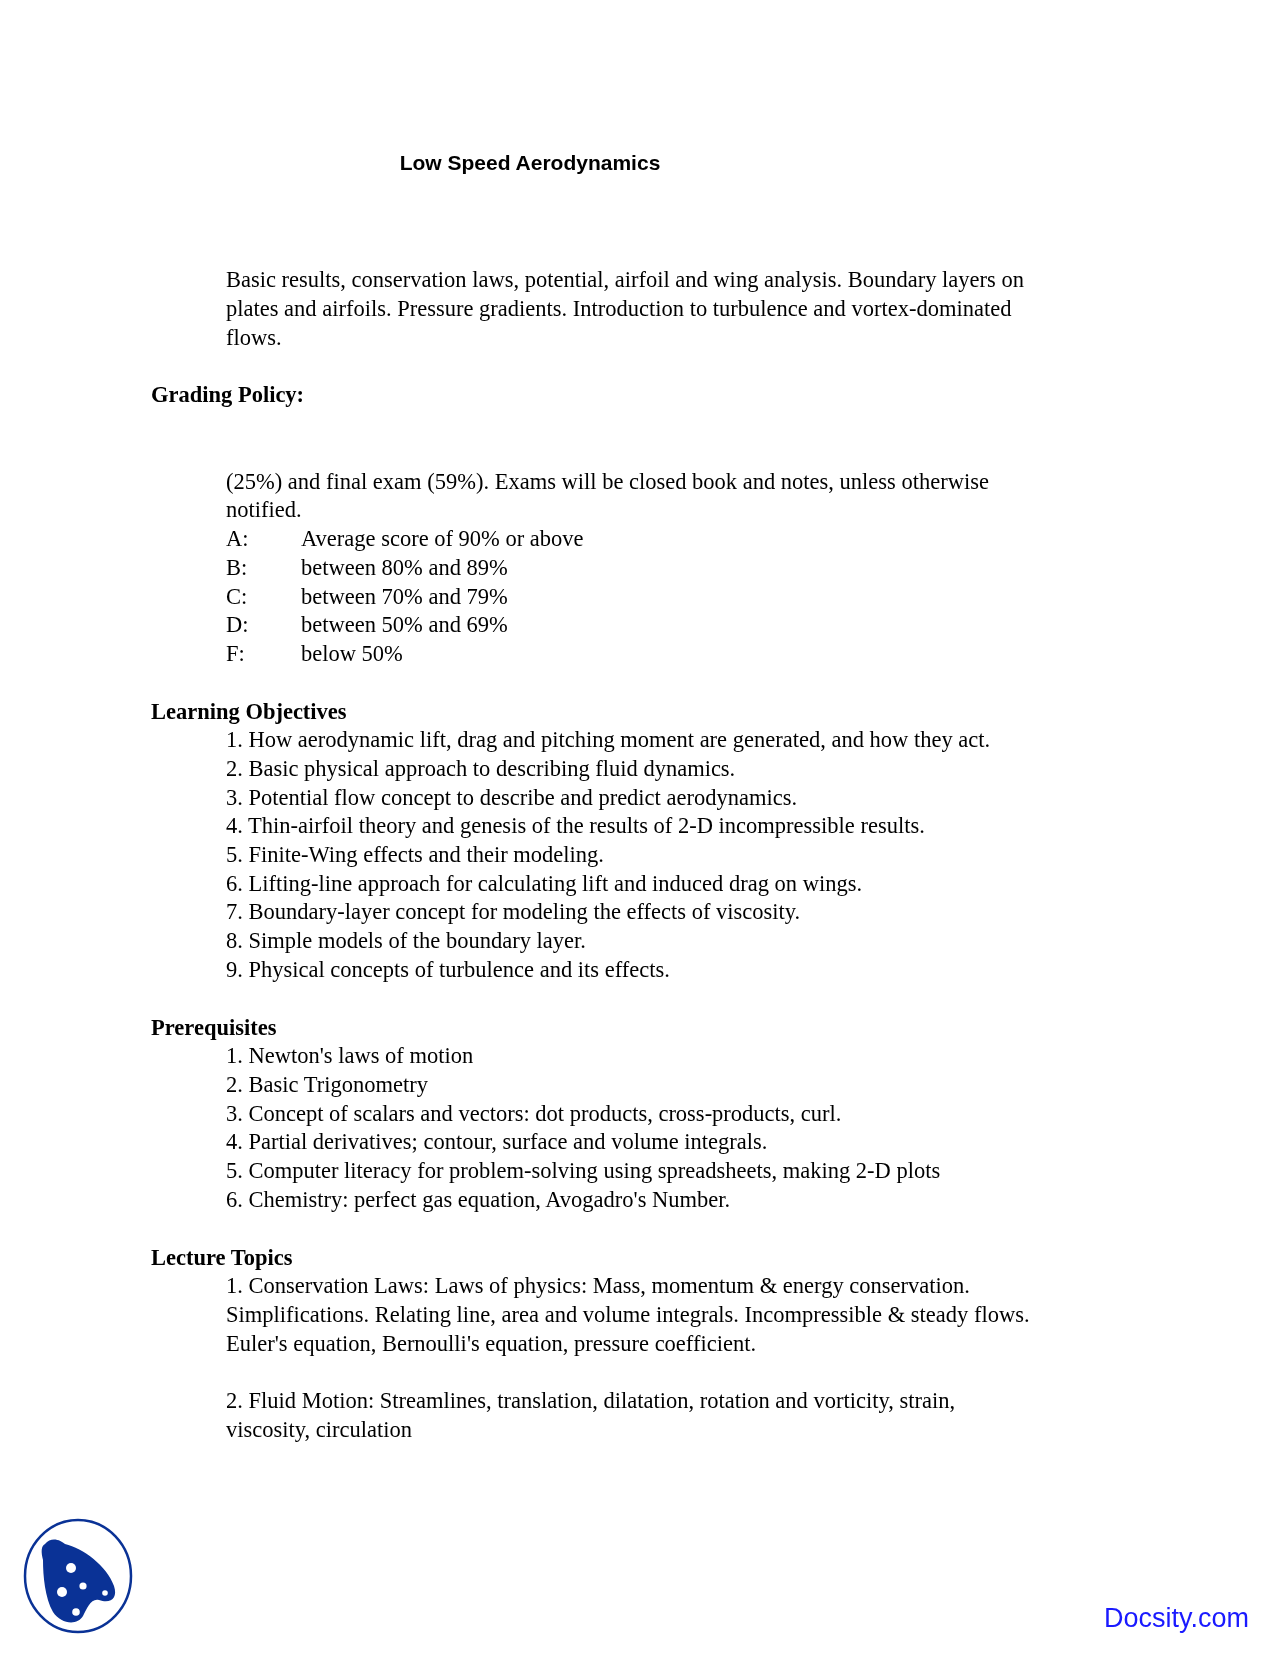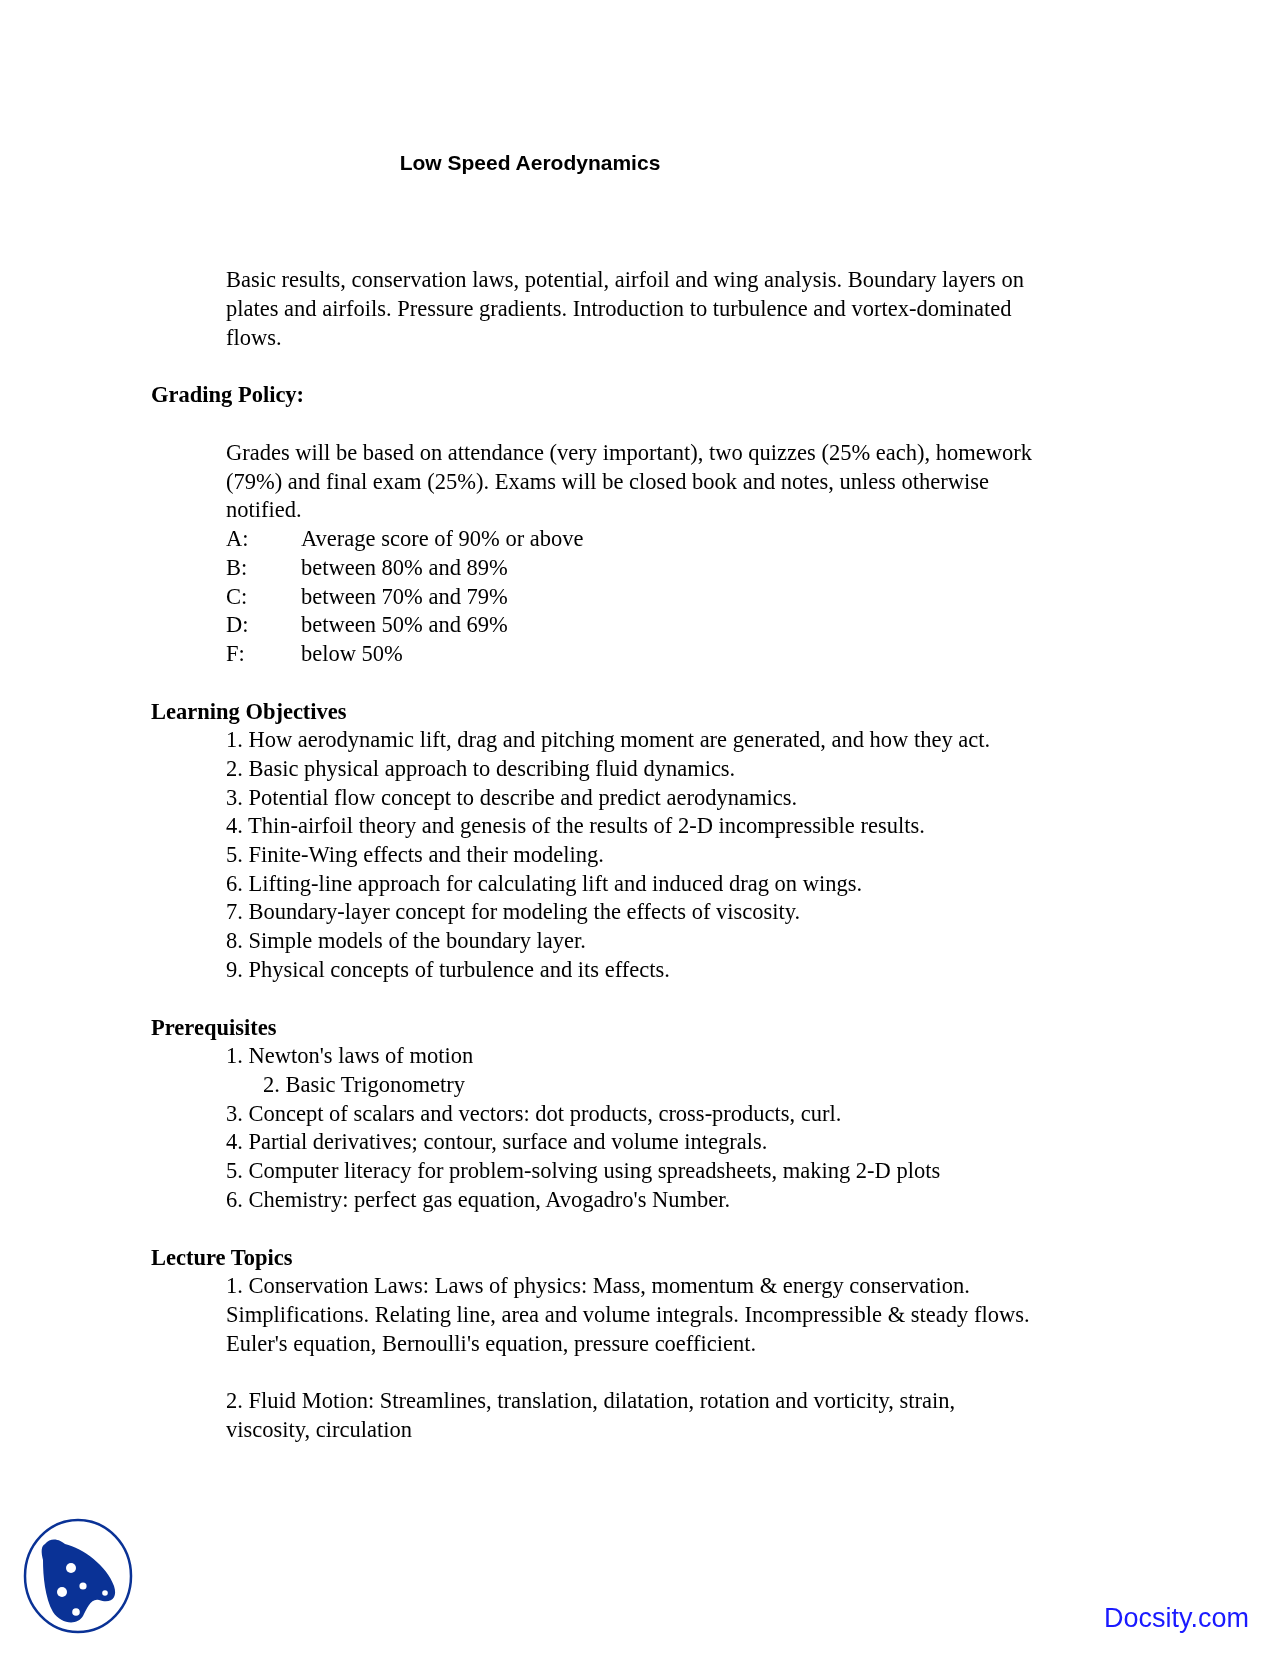--- a/index.html
+++ b/index.html
@@ -33,22 +33,21 @@
 
 <div class="page">
 
   <div class="title">Low Speed Aerodynamics</div>
 
   <div class="line" style="top:266px;">Basic results, conservation laws, potential, airfoil and wing analysis. Boundary layers on</div>
   <div class="line" style="top:295px;">plates and airfoils. Pressure gradients. Introduction to turbulence and vortex-dominated</div>
   <div class="line" style="top:324px;">flows.</div>
 
   <div class="heading" style="top:381px;">Grading Policy:</div>
-  <div class="line" style="top:439px;">Grades will be based on attendance (very important), two quizzes (25% each), homework</div>
-  <div class="line" style="top:468px;">(79%) and final exam (25%).  Exams will be closed book and notes, unless otherwise</div>
+  <div class="line" style="top:468px;">(25%) and final exam (59%).  Exams will be closed book and notes, unless otherwise</div>
   <div class="line" style="top:496px;text-align:center;">notified.</div>
 
   <div>
     <div class="grade-letter" style="top:525px;">A:</div>
     <div class="grade-desc" style="top:525px;">Average score of 90% or above</div>
     <div class="grade-letter" style="top:554px;">B:</div>
     <div class="grade-desc" style="top:554px;">between 80% and 89%</div>
     <div class="grade-letter" style="top:583px;">C:</div>
     <div class="grade-desc" style="top:583px;">between 70% and 79%</div>
     <div class="grade-letter" style="top:611px;">D:</div>
@@ -63,21 +62,21 @@
   <div class="line" style="top:784px;">3. Potential flow concept to describe and predict aerodynamics.</div>
   <div class="line" style="top:812px;">4. Thin-airfoil theory and genesis of the results of 2-D incompressible results.</div>
   <div class="line" style="top:841px;">5. Finite-Wing effects and their modeling.</div>
   <div class="line" style="top:870px;">6. Lifting-line approach for calculating lift and induced drag on wings.</div>
   <div class="line" style="top:898px;">7. Boundary-layer concept for modeling the effects of viscosity.</div>
   <div class="line" style="top:927px;">8. Simple models of the boundary layer.</div>
   <div class="line" style="top:956px;">9. Physical concepts of turbulence and its effects.</div>
 
   <div class="heading" style="top:1014px;">Prerequisites</div>
   <div class="line" style="top:1042px;">1. Newton's laws of motion</div>
-  <div class="line" style="top:1071px;margin-left:37px;">2. Basic Trigonometry</div>
+  <div class="line" style="top:1071px;">2. Basic Trigonometry</div>
   <div class="line" style="top:1100px;">3. Concept of scalars and vectors: dot products, cross-products, curl.</div>
   <div class="line" style="top:1128px;">4. Partial derivatives; contour, surface and volume integrals.</div>
   <div class="line" style="top:1157px;">5. Computer literacy for problem-solving using spreadsheets, making 2-D plots</div>
   <div class="line" style="top:1186px;">6. Chemistry: perfect gas equation, Avogadro's Number.</div>
 
   <div class="heading" style="top:1244px;">Lecture Topics</div>
   <div class="line" style="top:1272px;">1. Conservation Laws:  Laws of physics: Mass, momentum &amp; energy conservation.</div>
   <div class="line" style="top:1330px;">Euler's equation, Bernoulli's equation, pressure coefficient.</div>
   <div class="line" style="top:1301px;">Simplifications. Relating line, area and volume integrals.  Incompressible &amp; steady flows.</div>
   <div class="line" style="top:1387px;">2. Fluid Motion: Streamlines, translation, dilatation, rotation and vorticity, strain,</div>

